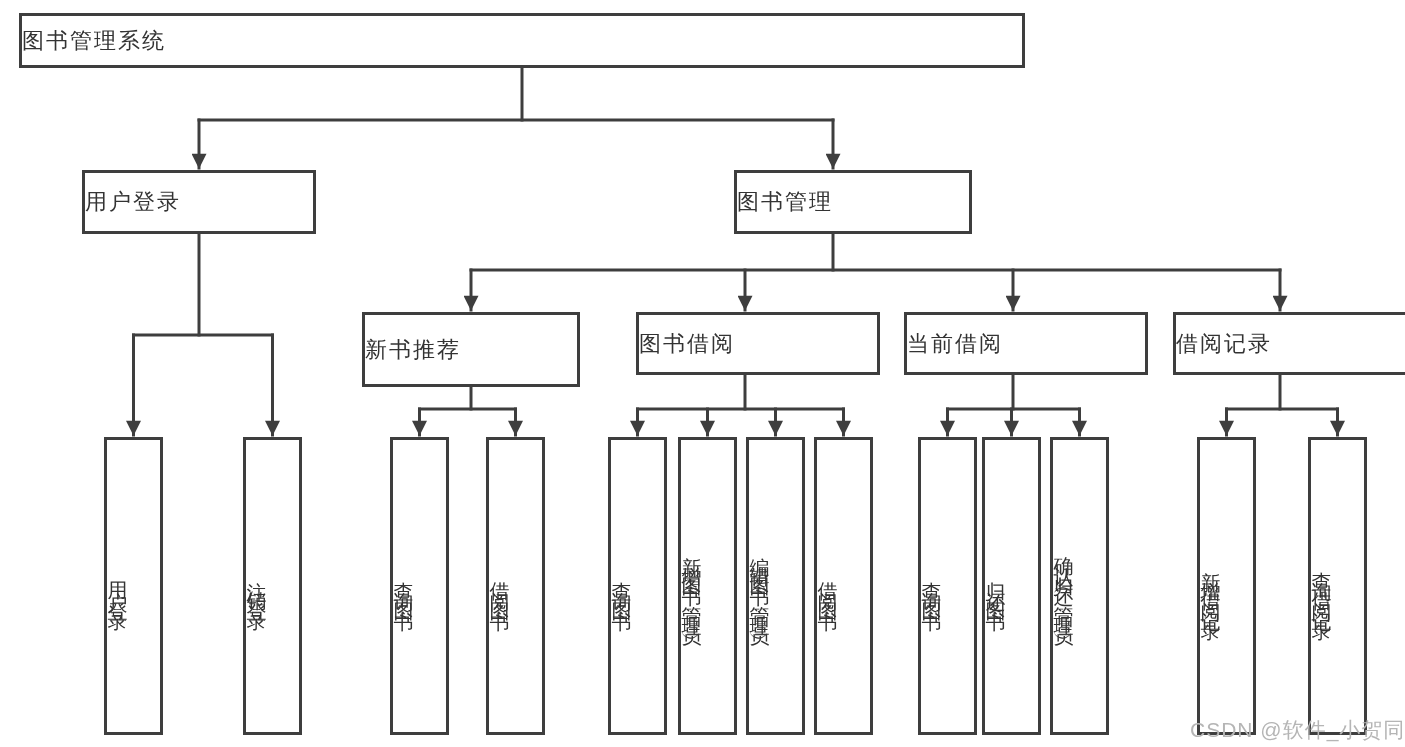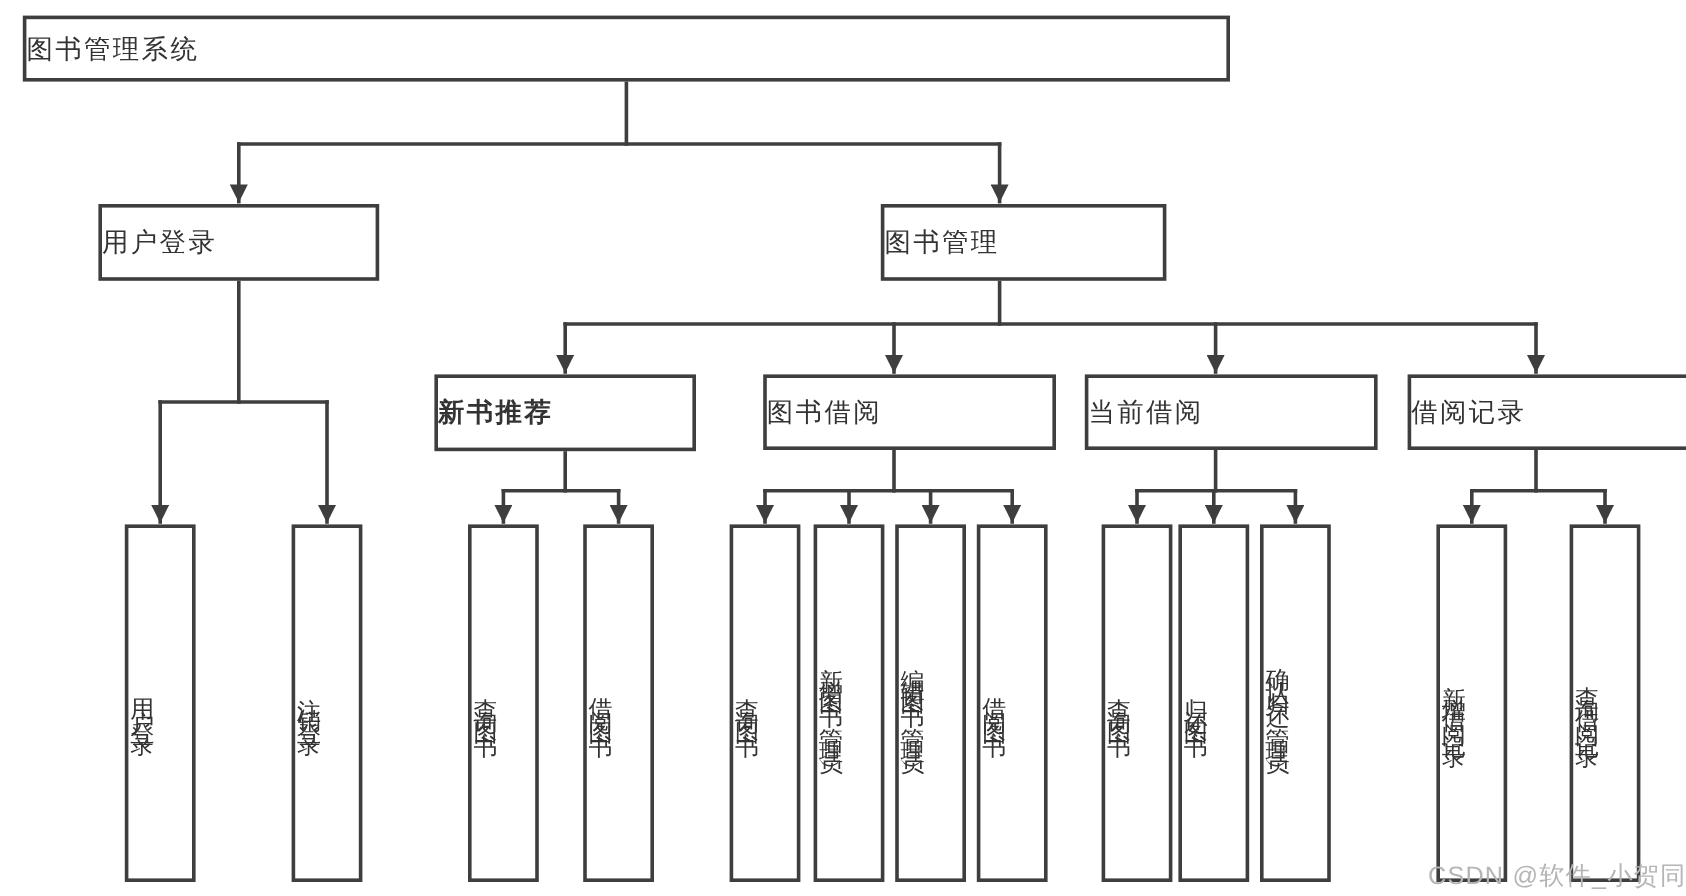--- a/index.html
+++ b/index.html
@@ -119,21 +119,21 @@
     <span>图书管理系统</span>
   </div>
 
   <div class="box hbox" style="left:82px; top:170px; width:234px; height:64px;">
     <span>用户登录</span>
   </div>
   <div class="box hbox" style="left:734px; top:170px; width:238px; height:64px;">
     <span>图书管理</span>
   </div>
 
-  <div class="box hbox" style="left:362px; top:312px; width:218px; height:64px;font-weight:bold;">
+  <div class="box hbox" style="left:362px; top:312px; width:218px; height:75px;">
     <span>新书推荐</span>
   </div>
   <div class="box hbox" style="left:636px; top:312px; width:244px; height:63px;">
     <span>图书借阅</span>
   </div>
   <div class="box hbox" style="left:904px; top:312px; width:244px; height:63px;">
     <span>当前借阅</span>
   </div>
   <div class="box hbox" style="left:1173px; top:312px; width:248px; height:63px;">
     <span>借阅记录</span>

